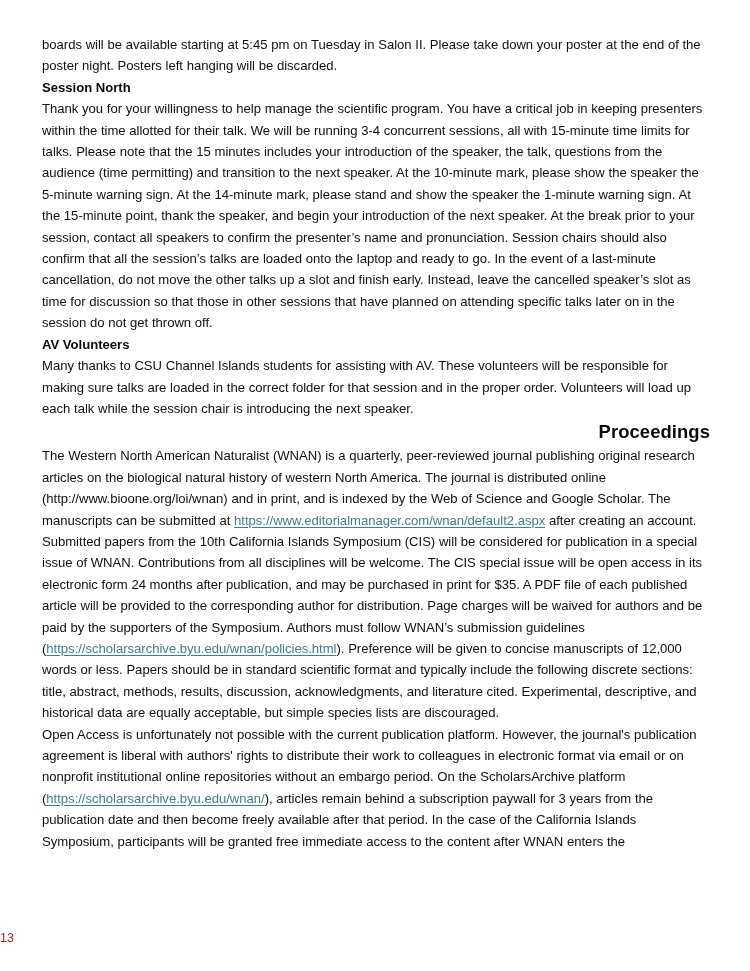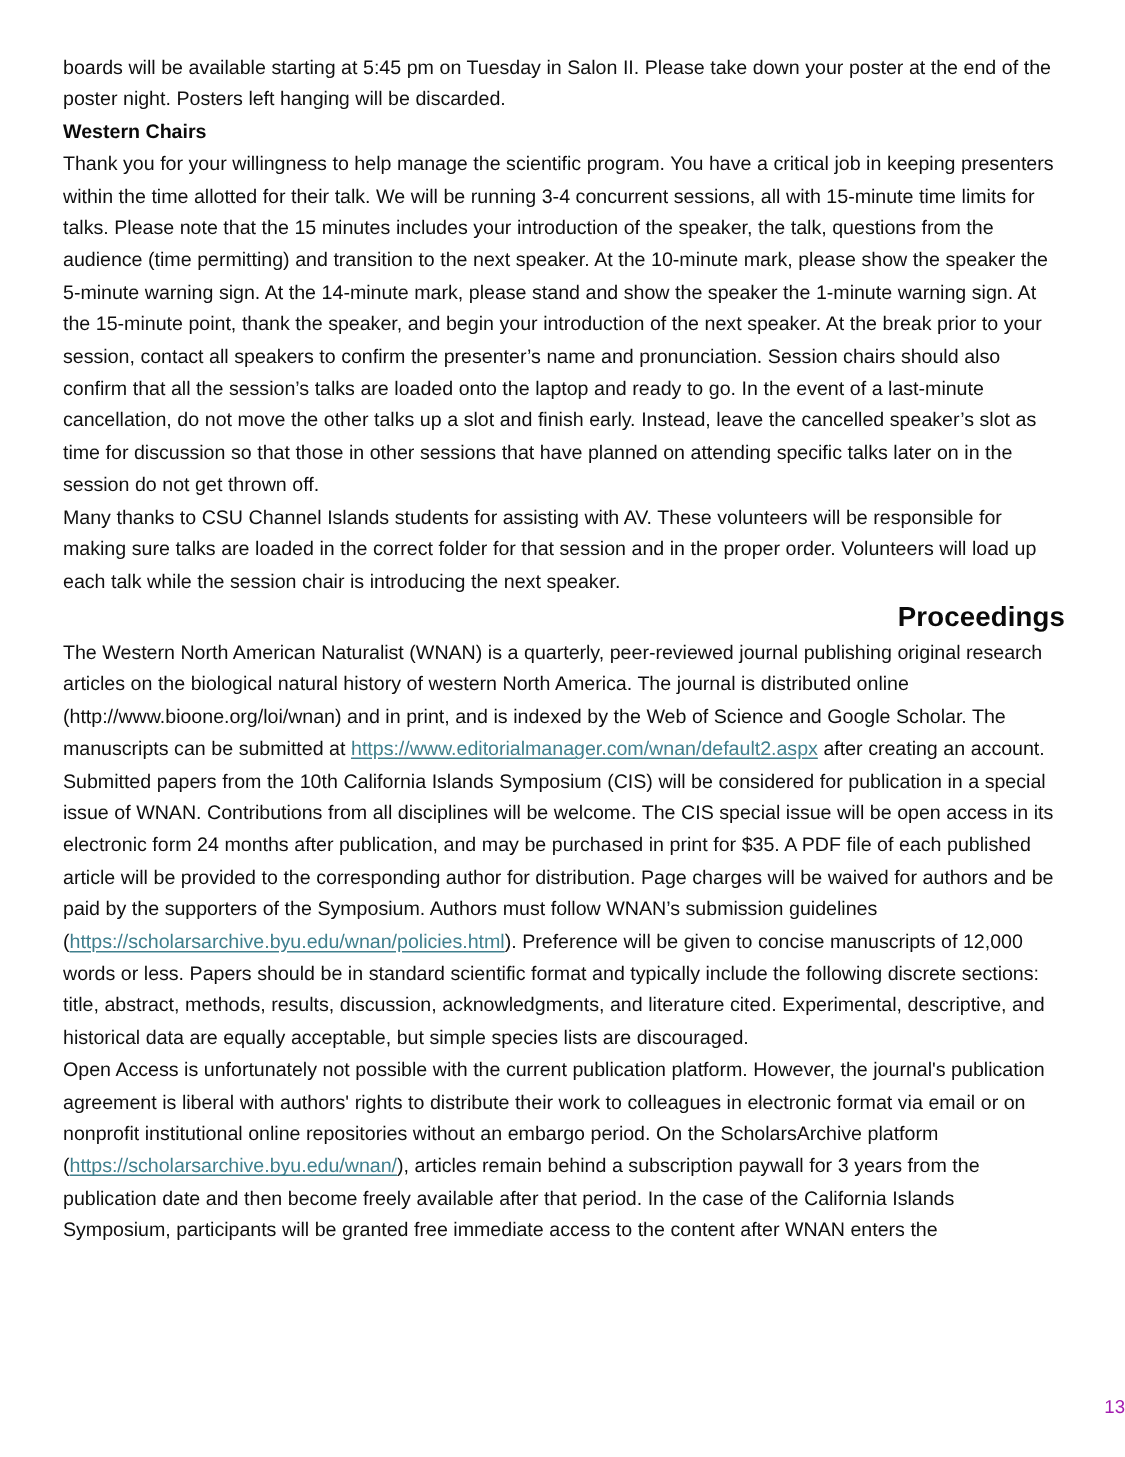--- a/index.html
+++ b/index.html
@@ -63,39 +63,40 @@
   }
   a.doc-link, span.doc-link {
     color: #3f7f8d;
     text-underline-offset: 1.5px;
   }
   .page-number {
     position: absolute;
     left: 0;
     top: 930px;
     width: 750px;
-    text-align: right;
+    text-align: left;
     font-size: 12.4px;
     line-height: 16px;
-    color: #a21caf;
+    color: #b91c1c;
   }
 </style>
 </head>
 <body>
 
 <div class="page">
 
   <div class="content">
 
     <p class="body-text">boards will be available starting at 5:45 pm on Tuesday in Salon II. Please take down your poster at the end of the poster night. Posters left hanging will be discarded.</p>
 
-    <h2 class="section-heading gap-section">Western Chairs</h2>
+    <h2 class="section-heading gap-section">Session North</h2>
 
     <p class="body-text">Thank you for your willingness to help manage the scientific program. You have a critical job in keeping presenters within the time allotted for their talk. We will be running 3-4 concurrent sessions, all with 15-minute time limits for talks. Please note that the 15 minutes includes your introduction of the speaker, the talk, questions from the audience (time permitting) and transition to the next speaker. At the 10-minute mark, please show the speaker the 5-minute warning sign. At the 14-minute mark, please stand and show the speaker the 1-minute warning sign. At the 15-minute point, thank the speaker, and begin your introduction of the next speaker. At the break prior to your session, contact all speakers to confirm the presenter’s name and pronunciation. Session chairs should also confirm that all the session’s talks are loaded onto the laptop and ready to go. In the event of a last-minute cancellation, do not move the other talks up a slot and finish early. Instead, leave the cancelled speaker’s slot as time for discussion so that those in other sessions that have planned on attending specific talks later on in the session do not get thrown off.</p>
 
+    <h2 class="section-heading gap-section">AV Volunteers</h2>
 
     <p class="body-text">Many thanks to CSU Channel Islands students for assisting with AV. These volunteers will be responsible for making sure talks are loaded in the correct folder for that session and in the proper order. Volunteers will load up each talk while the session chair is introducing the next speaker.</p>
 
     <h1 class="major-heading gap-section">Proceedings</h1>
 
     <p class="body-text gap-para"><span>The Western North American Naturalist (WNAN) is a quarterly, peer-reviewed journal publishing original research articles on the biological natural history of western North America. The journal is distributed online (http://www.bioone.org/loi/wnan) and in print, and is indexed by the Web of Science and Google Scholar. The manuscripts can be submitted at </span><a class="doc-link" href="#">https://www.editorialmanager.com/wnan/default2.aspx</a><span> after creating an account.</span></p>
 
     <p class="body-text gap-para"><span>Submitted papers from the 10th California Islands Symposium (CIS) will be considered for publication in a special issue of WNAN. Contributions from all disciplines will be welcome. The CIS special issue will be open access in its electronic form 24 months after publication, and may be purchased in print for $35. A PDF file of each published article will be provided to the corresponding author for distribution. Page charges will be waived for authors and be paid by the supporters of the Symposium. Authors must follow WNAN’s submission guidelines (</span><a class="doc-link" href="#">https://scholarsarchive.byu.edu/wnan/policies.html</a><span>). Preference will be given to concise manuscripts of 12,000 words or less. Papers should be in standard scientific format and typically include the following discrete sections: title, abstract, methods, results, discussion, acknowledgments, and literature cited. Experimental, descriptive, and historical data are equally acceptable, but simple species lists are discouraged.</span></p>
 
     <p class="body-text gap-para"><span>Open Access is unfortunately not possible with the current publication platform. However, the journal's publication agreement is liberal with authors' rights to distribute their work to colleagues in electronic format via email or on nonprofit institutional online repositories without an embargo period. On the ScholarsArchive platform (</span><a class="doc-link" href="#">https://scholarsarchive.byu.edu/wnan/</a><span>), articles remain behind a subscription paywall for 3 years from the publication date and then become freely available after that period. In the case of the California Islands Symposium, participants will be granted free immediate access to the content after WNAN enters the</span></p>

